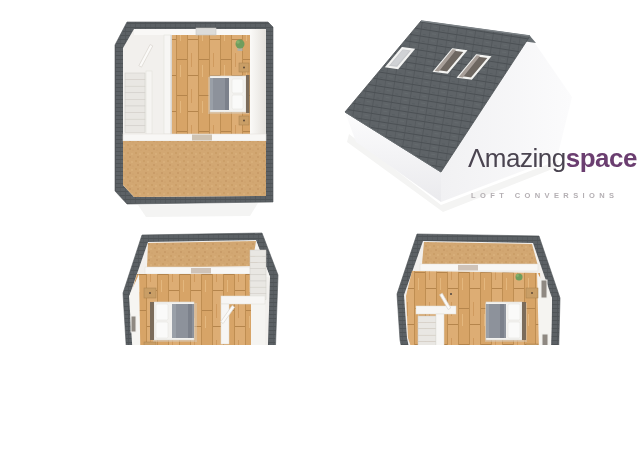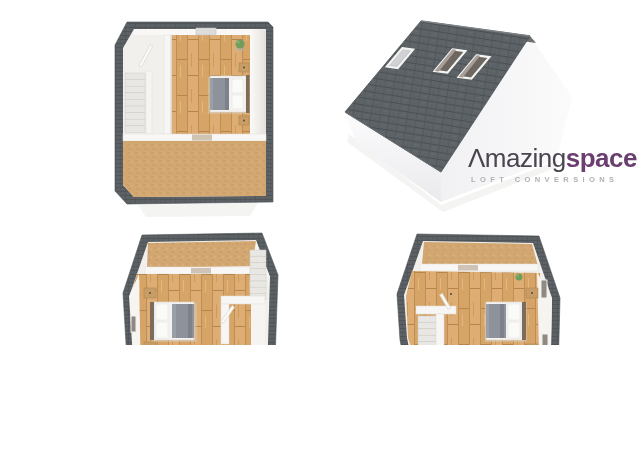--- a/index.html
+++ b/index.html
@@ -6,21 +6,21 @@
   .stage{
     position:relative;width:640px;height:345px;background:#ffffff;overflow:hidden;
     font-family:"Liberation Sans", sans-serif;
   }
   .render{position:absolute;}
   svg{display:block;}
   
   .logo{position:absolute;left:468px;top:145px;z-index:5;user-select:none;}
   .logo .name{font-size:26px;line-height:26px;letter-spacing:-0.5px;color:#4a4450;font-weight:500;white-space:nowrap;}
   .logo .name .accent{color:#6b3e70;font-weight:bold;}
-  .logo .tagline{margin-top:4px;padding-left:3px;font-size:7.5px;font-weight:bold;letter-spacing:4.4px;color:#b4afb3;white-space:nowrap;}
+  .logo .tagline{margin-top:20px;padding-left:3px;font-size:7.5px;font-weight:bold;letter-spacing:4.4px;color:#b4afb3;white-space:nowrap;}
 </style>
 </head>
 <body>
 
 <div class="stage">
 
   <svg width="0" height="0" style="position:absolute" aria-hidden="true">
     <defs>
       <pattern id="slate" width="10" height="4" patternUnits="userSpaceOnUse">
         <rect width="10" height="4" fill="#5c6165"></rect>

